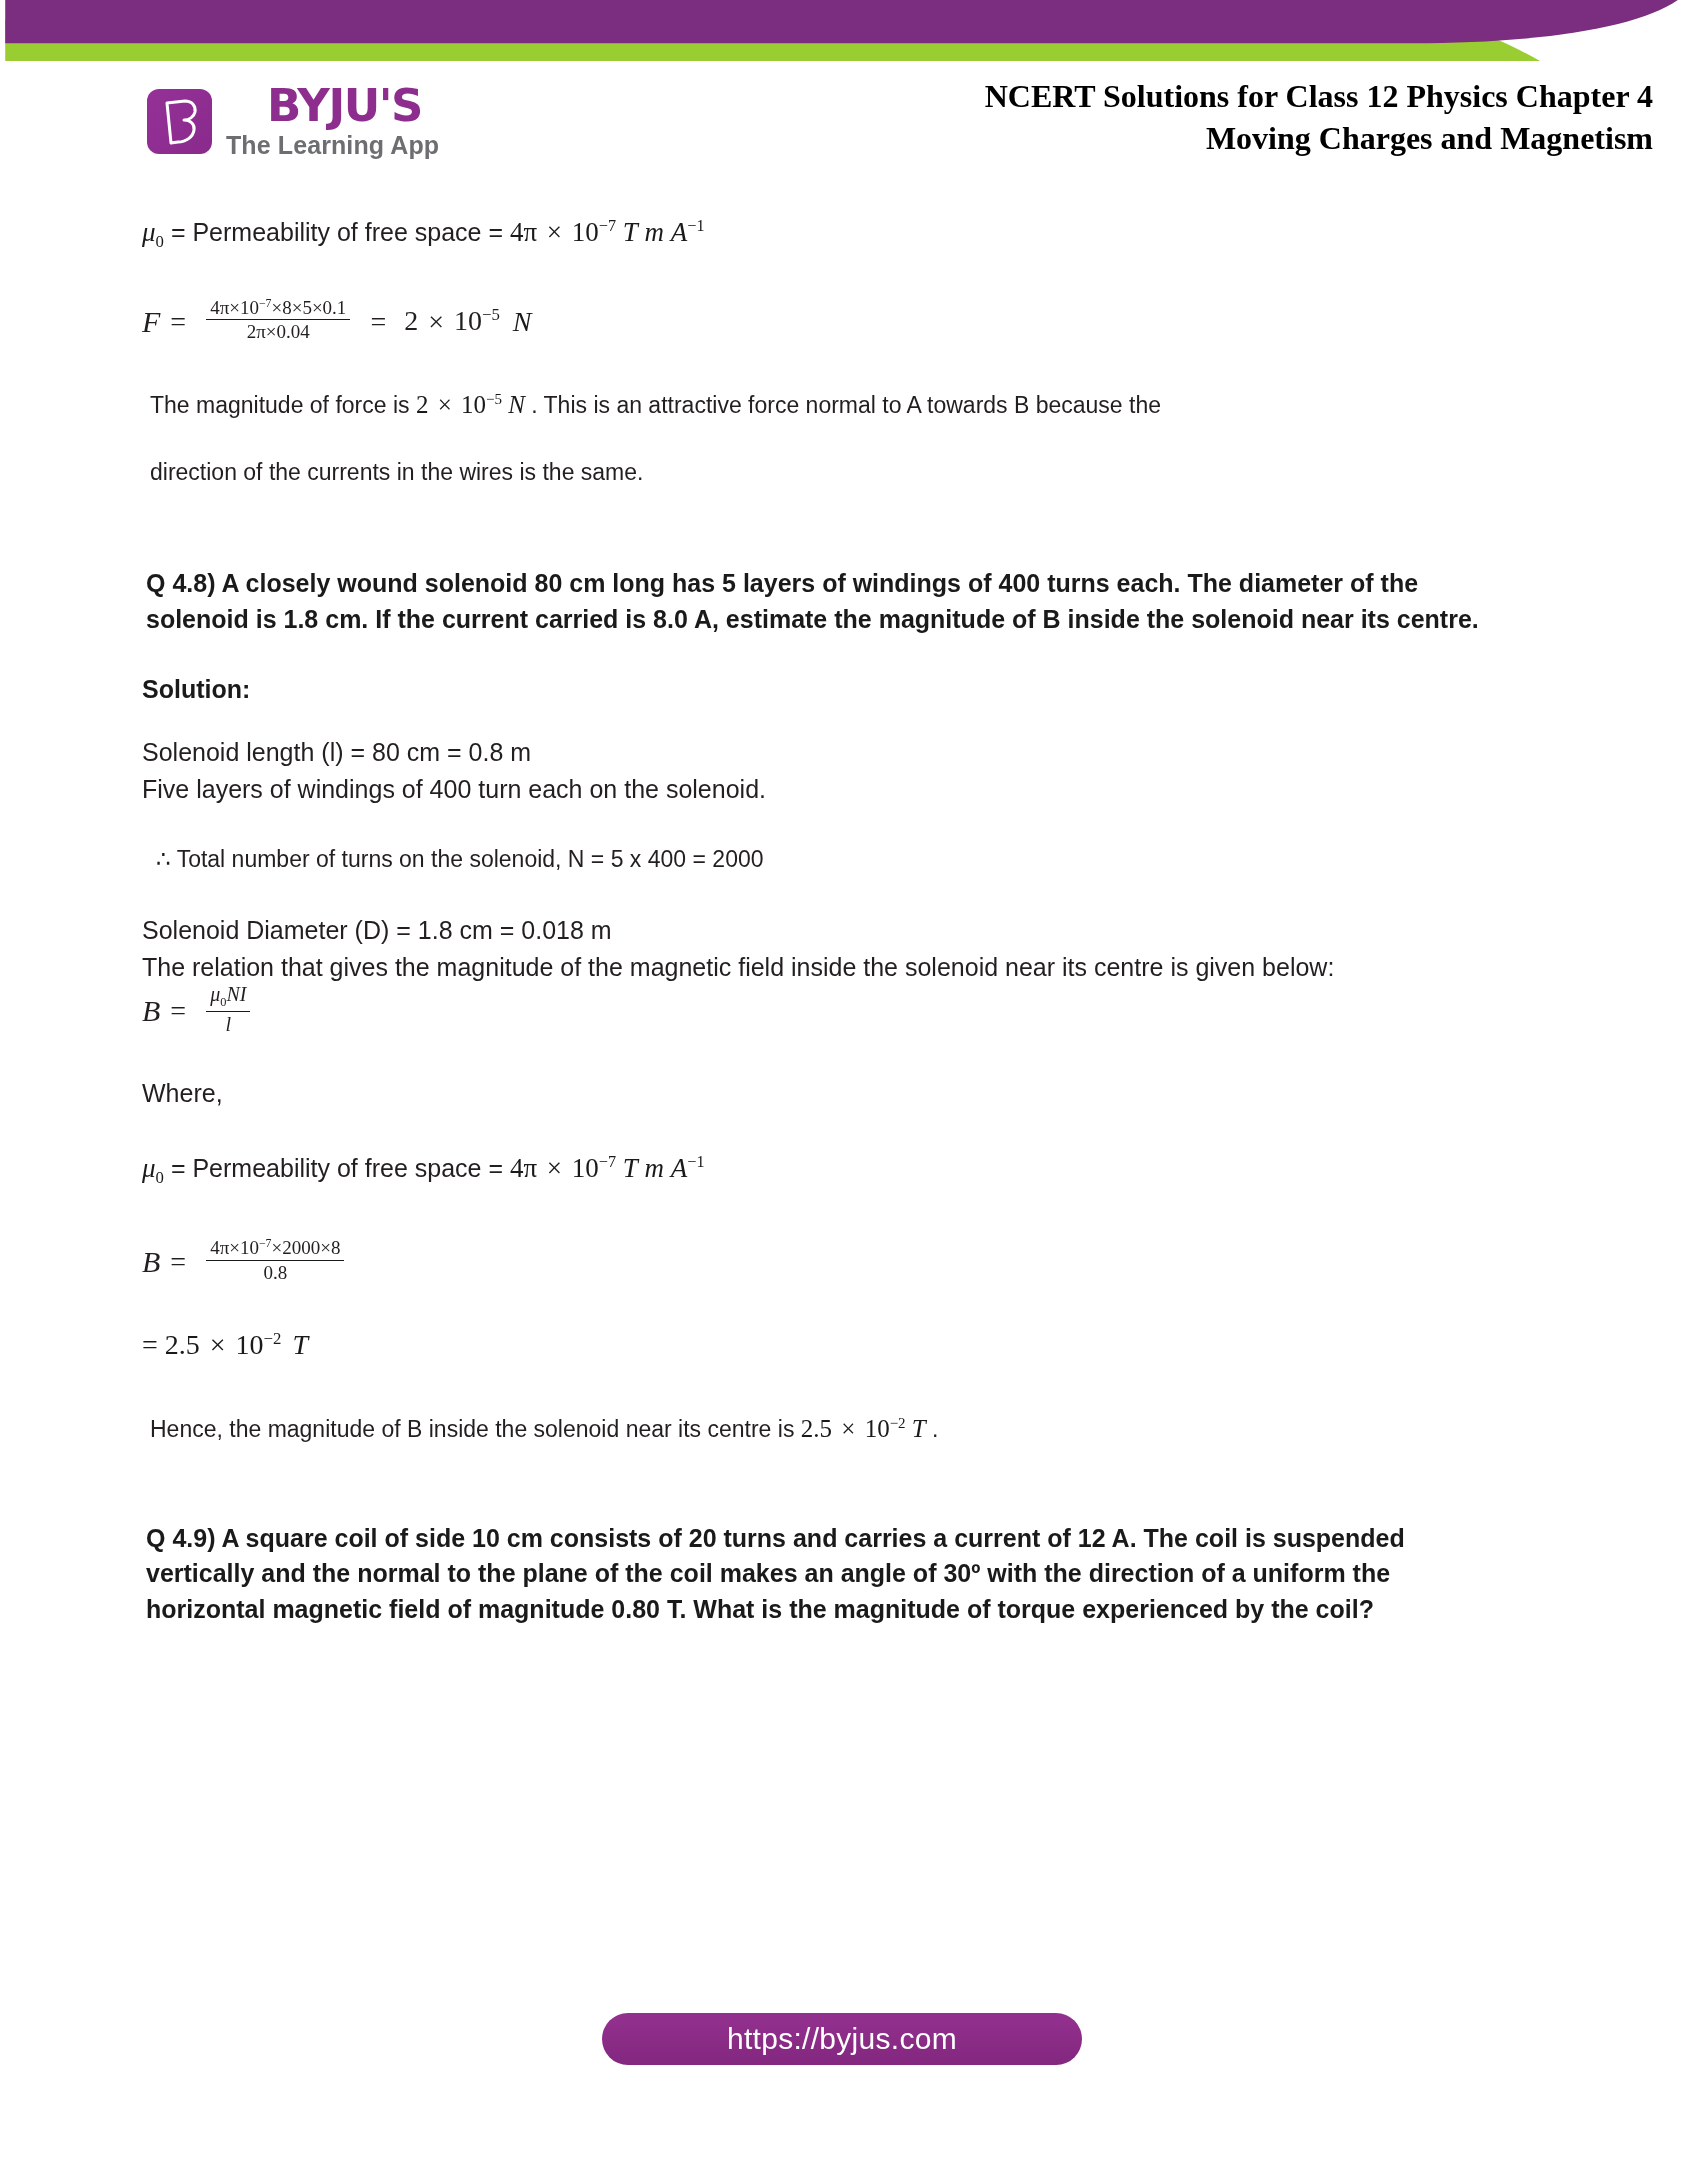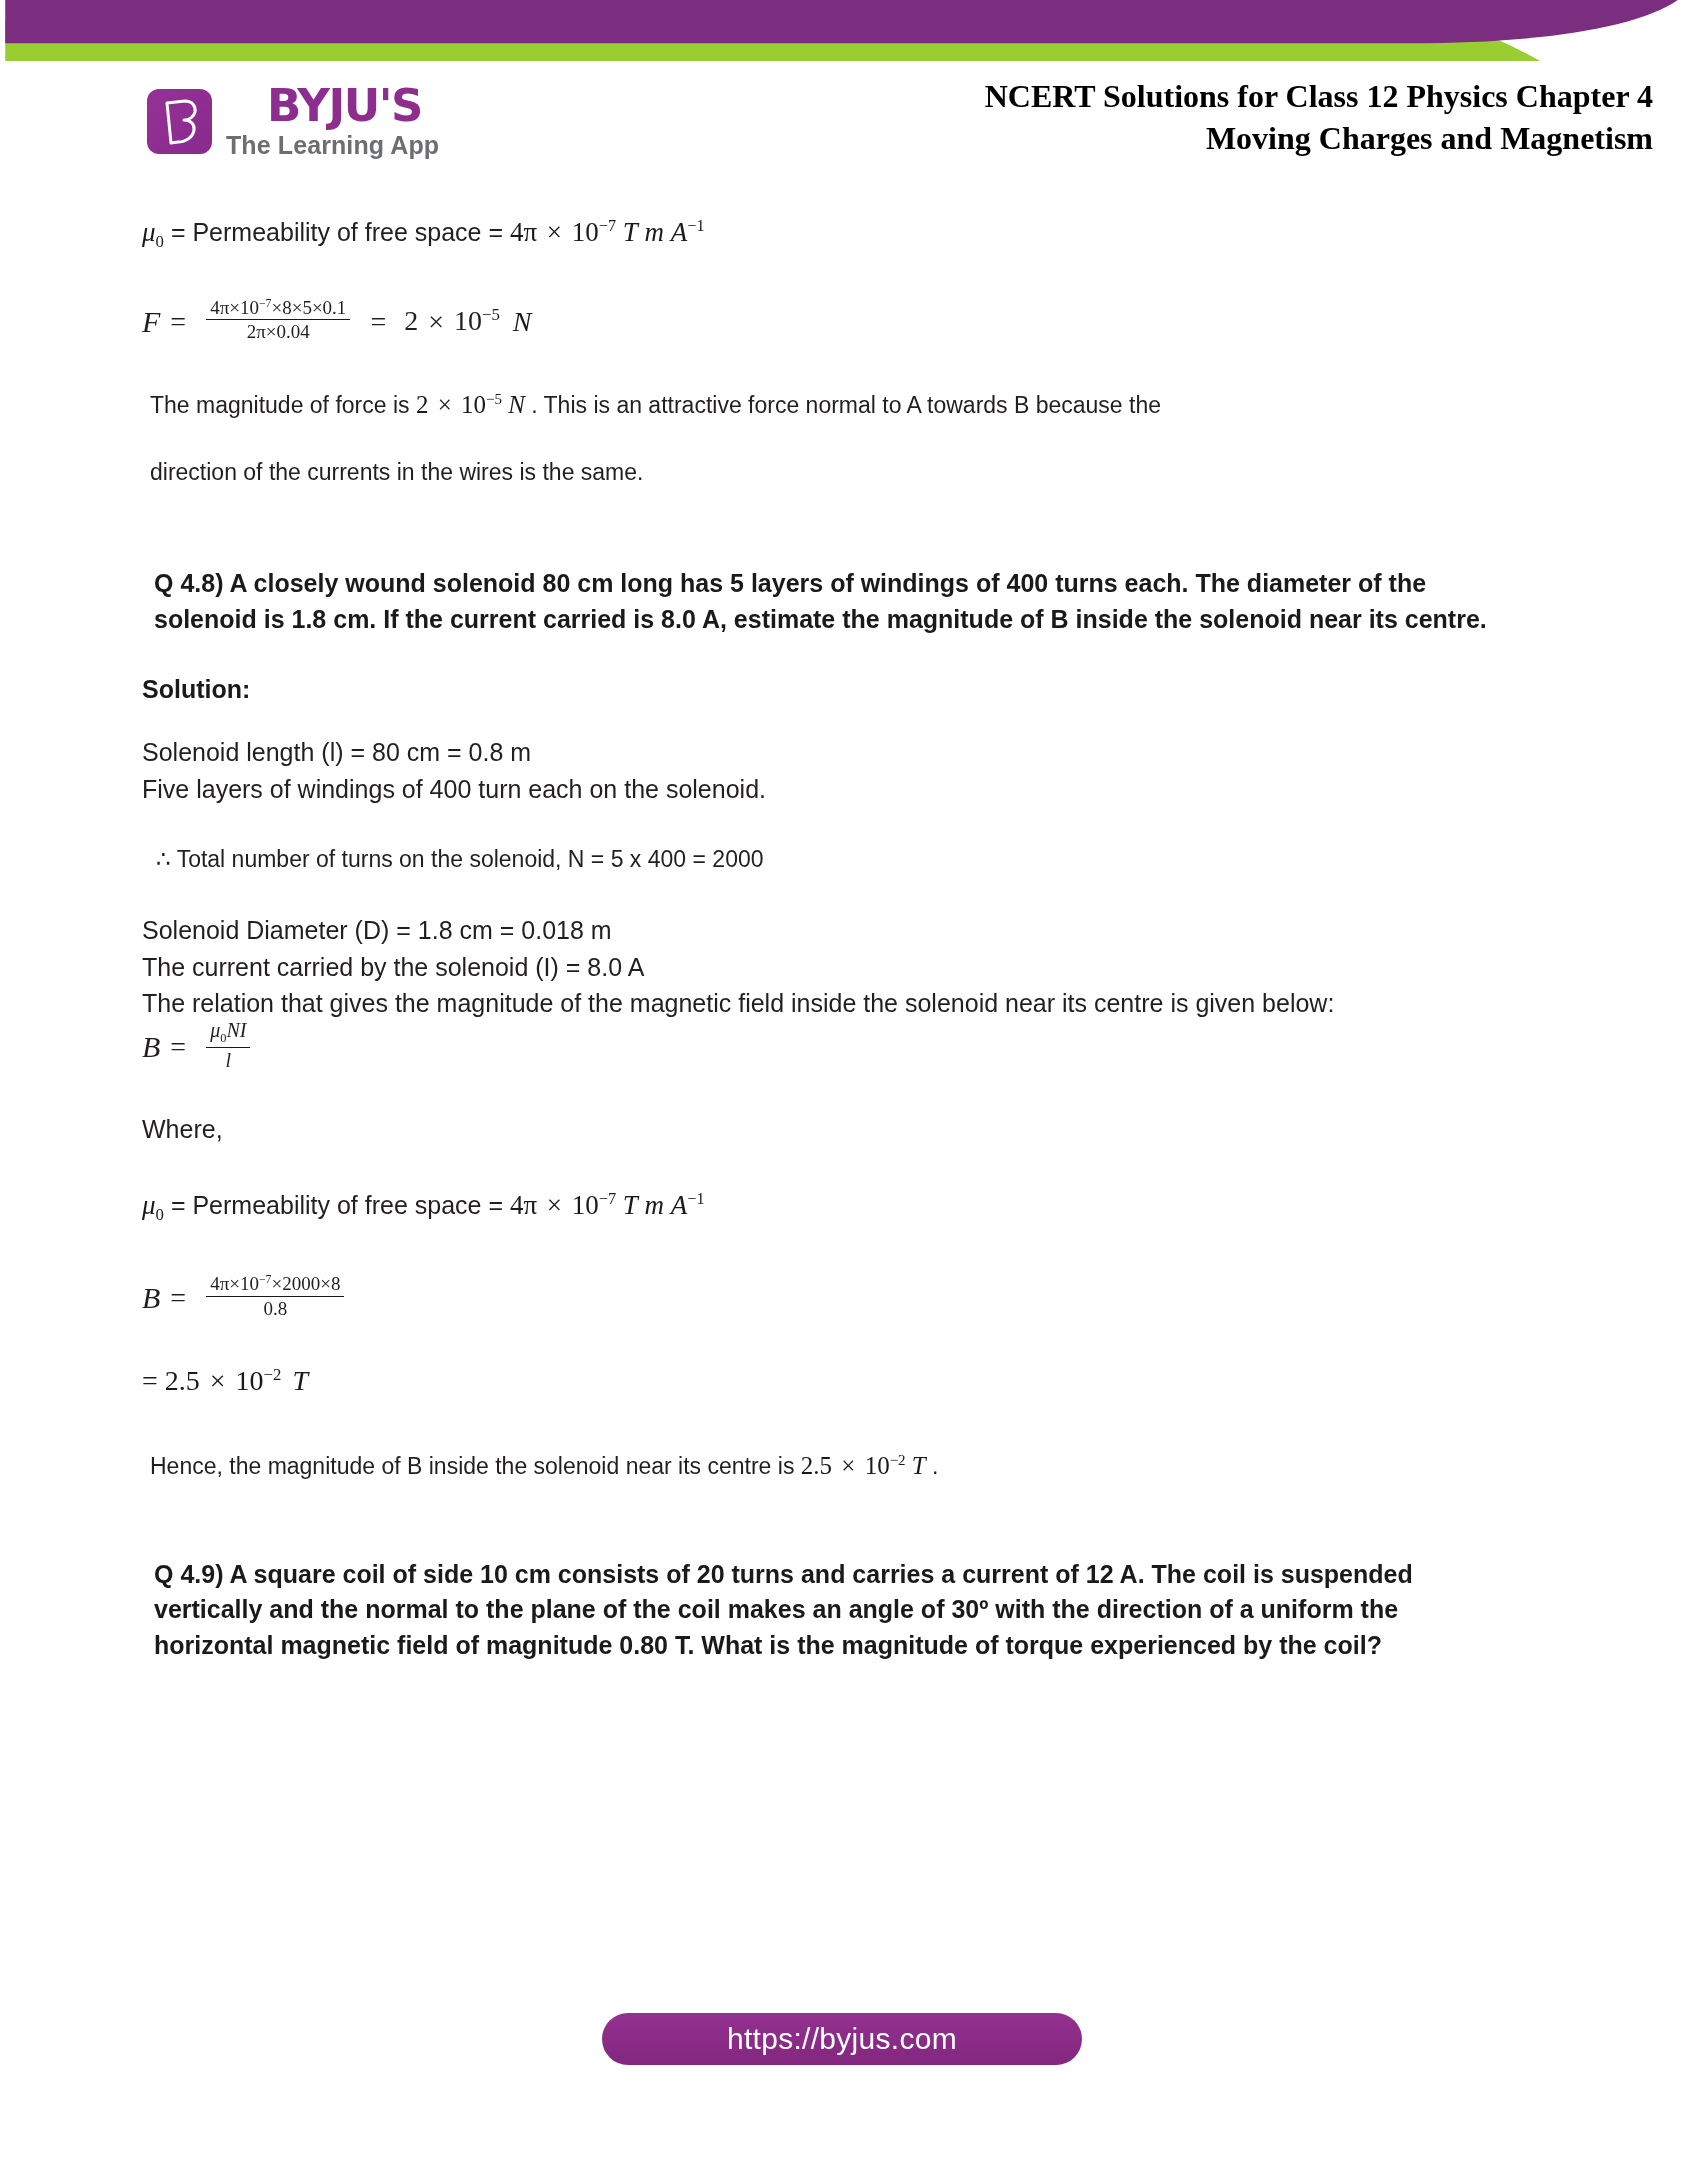--- a/index.html
+++ b/index.html
@@ -105,21 +105,21 @@
     line-height: 1.45;
     color: #231f20;
   }
   .spaced { margin-bottom: 26px; }
 
   .q-text {
     font-weight: bold;
     font-size: 25px;
     line-height: 1.42;
     color: #1a1a1a;
-    margin: 12px;
+    margin: 4px;
   }
   .sol-label {
     font-weight: bold;
     font-size: 25px;
     color: #1a1a1a;
     margin: 0;
   }
 
   
   .math {
@@ -300,21 +300,20 @@
 
   <p class="body-text" style="margin-bottom:36px;">Five layers of windings of 400 turn each on the solenoid.</p>
 
   <p class="body-text" style="margin-bottom:36px;margin-left:14px;font-size:23px;">
     <span class="math-up" style="font-size:23px;">∴</span>
     <span>Total number of turns on the solenoid, N = 5 x 400 = 2000</span>
   </p>
 
   <p class="body-text spaced">Solenoid Diameter (D) = 1.8 cm = 0.018 m</p>
 
-  <p class="body-text spaced">The current carried by the solenoid (I) = 8.0 A</p>
 
   <p class="body-text" style="">The relation that gives the magnitude of the magnetic field inside the solenoid near its centre is given below:</p>
 
   <div class="eq-row" style="margin-bottom:38px;">
     <span class="eq-lhs">B</span>
     <span class="eq-eqsign">=</span>
     <span class="frac" style="font-size:20px;">
       <span class="num"><span style="font-style:italic;">μ</span><sub class="sb">0</sub><span style="font-style:italic;">NI</span></span>
       <span class="den" style="font-style:italic;">l</span>
     </span>

